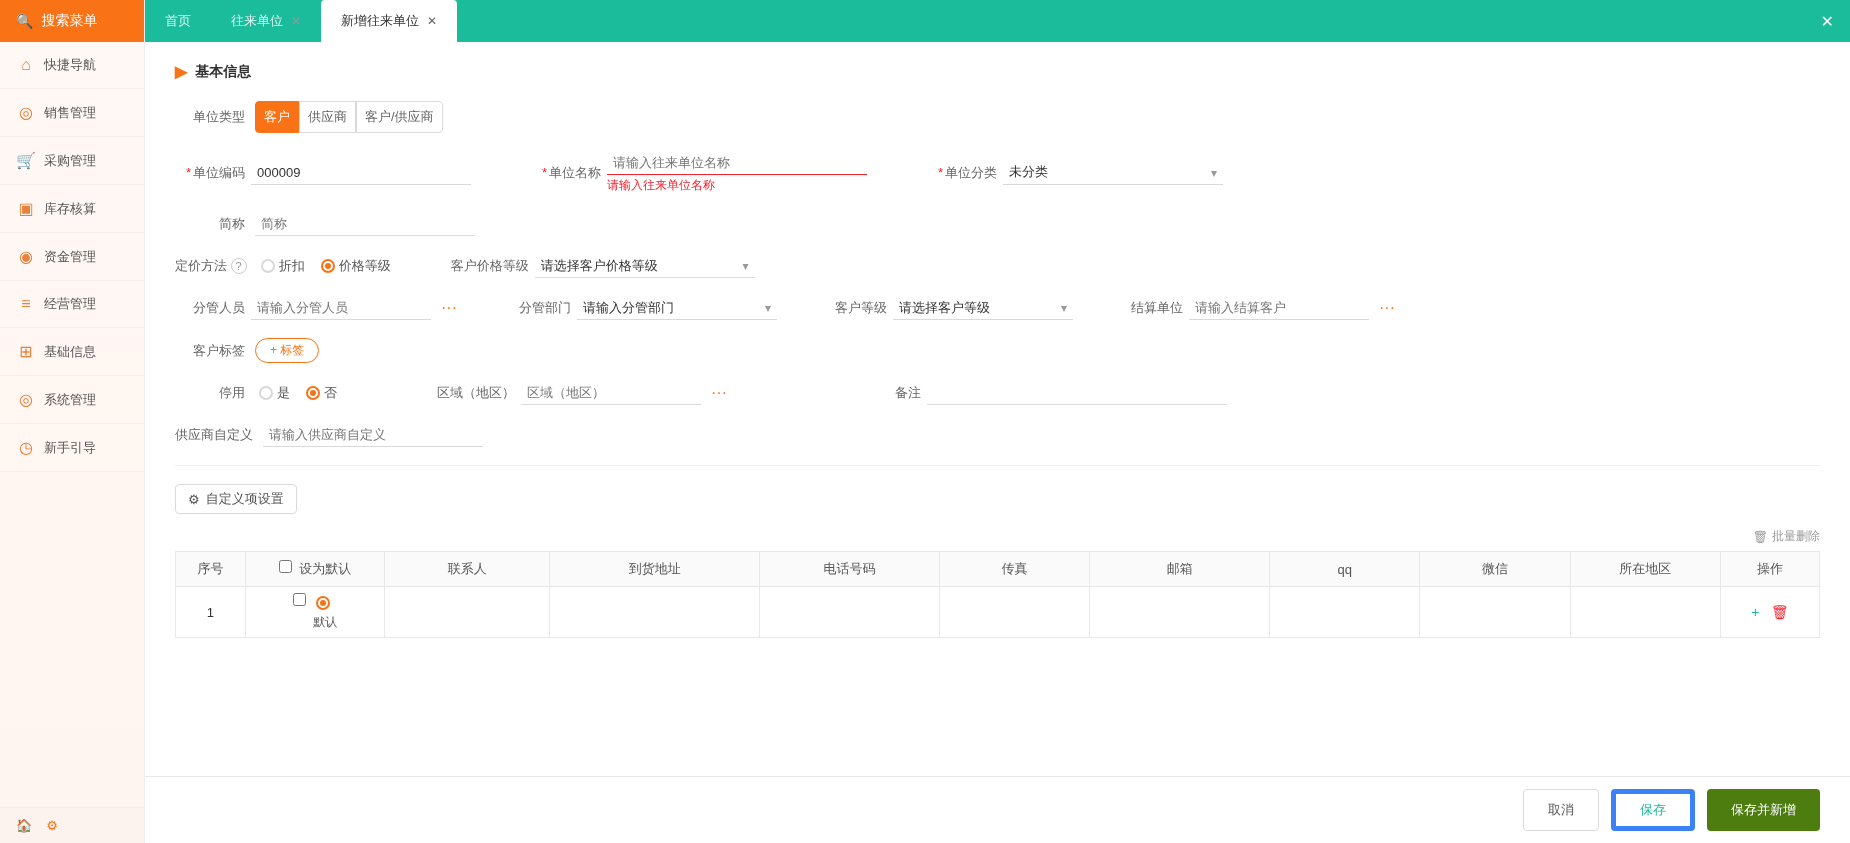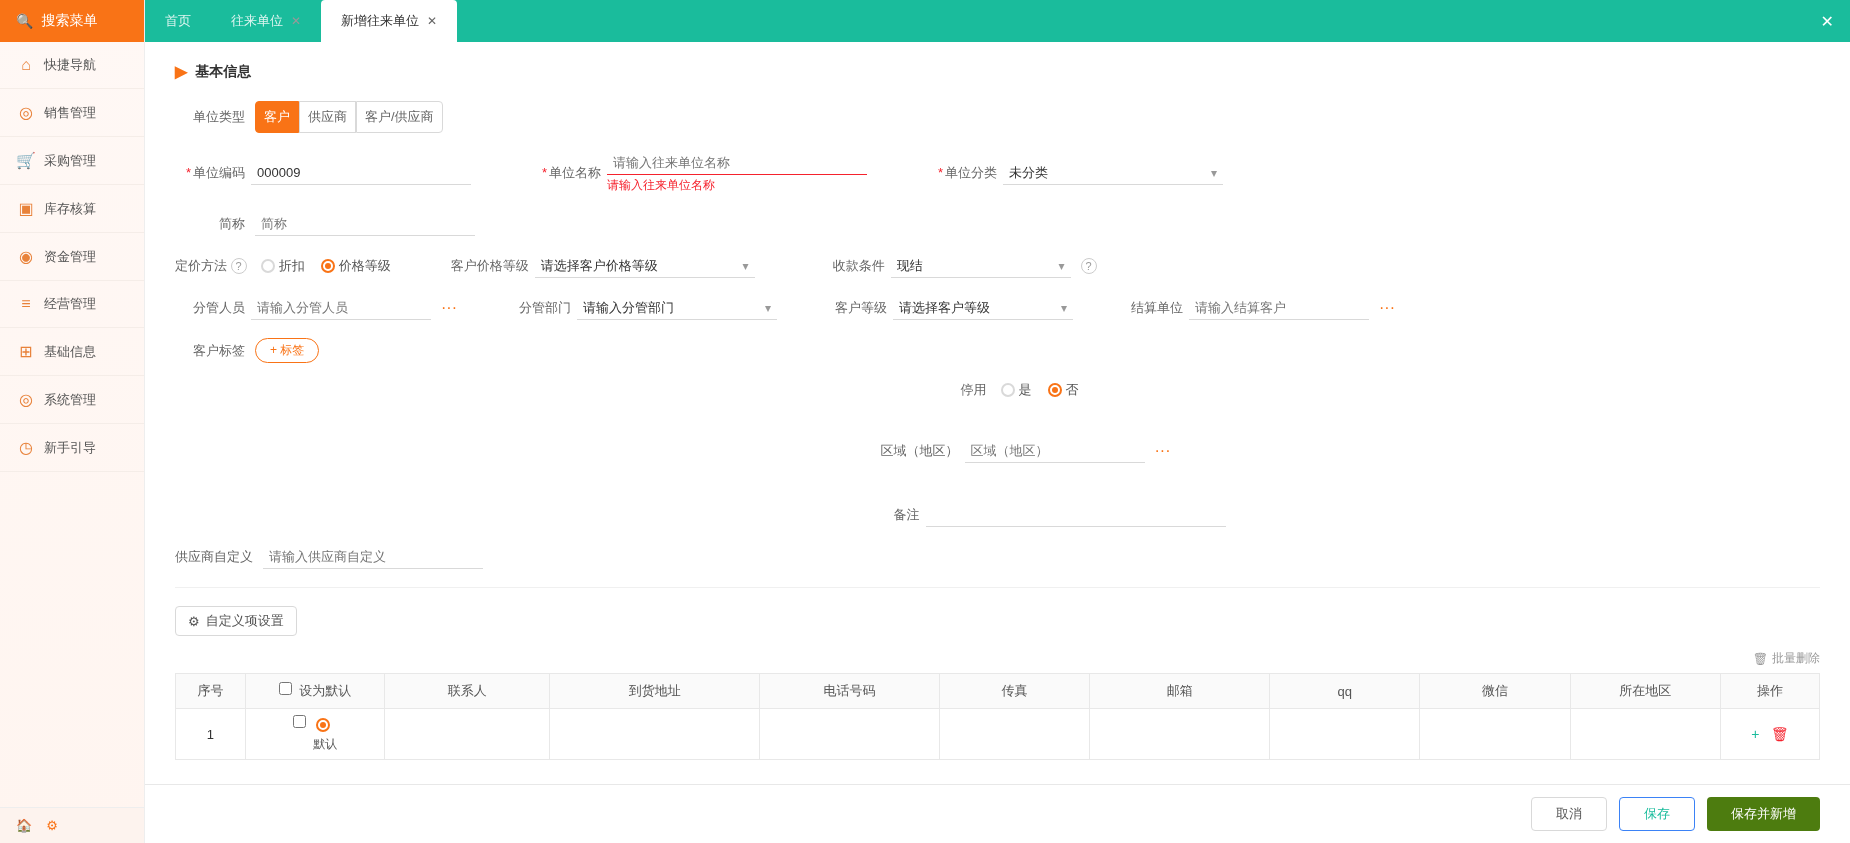--- a/index.html
+++ b/index.html
@@ -282,21 +282,21 @@
       padding: 7px 24px;
       border: 1px solid #d9d9d9;
       background: white;
       border-radius: 4px;
       cursor: pointer;
       font-size: 13px;
       color: #555;
     }
     .btn-save {
       padding: 7px 24px;
-      border: 1px solid #3b82f6;
+      border: 5px solid #3b82f6;
       background: white;
       color: #1abc9c;
       border-radius: 4px;
       cursor: pointer;
       font-size: 13px;
     }
     .btn-save-add {
       padding: 7px 24px;
       background: #4d7c0f;
       color: white;
@@ -418,21 +418,21 @@
         <div style="display:flex;flex-direction:column;">
           <input class="form-input error-border" type="text" style="width: 260px;" placeholder="请输入往来单位名称">
           <span class="error-msg">请输入往来单位名称</span>
         </div>
       </div>
       <div class="form-field" style="margin-left:20px;">
         <span class="form-label">
           <span class="required-star">*</span><span>单位分类</span>
         </span>
         <div class="select-wrapper">
-          <select class="form-select" style="width:220px;">
+          <select class="form-select" style="width:220px;font-family:Liberation Mono, monospace;">
             <option>未分类</option>
           </select>
         </div>
       </div>
     </div>
 
     <div class="form-row">
       <span class="form-label">简称</span>
       <input class="form-input" type="text" style="width: 220px;" placeholder="简称">
     </div>
@@ -455,29 +455,20 @@
         </div>
       </div>
       <div class="form-field" style="margin-left:20px;">
         <span class="form-label">客户价格等级</span>
         <div class="select-wrapper">
           <select class="form-select" style="width:220px;">
             <option value="" label="请选择客户价格等级">请选择客户价格等级</option>
           </select>
         </div>
       </div>
-      <div class="form-field" style="margin-left:20px;">
-        <span class="form-label">收款条件</span>
-        <div class="select-wrapper">
-          <select class="form-select" style="width:180px;">
-            <option>现结</option>
-          </select>
-        </div>
-        <span class="help-icon" style="margin-left:4px;">?</span>
-      </div>
     </div>
 
     <div class="form-row" style="gap:20px; flex-wrap:nowrap; align-items:center;">
       <div class="form-field">
         <span class="form-label">分管人员</span>
         <input class="form-input" type="text" style="width: 180px;" placeholder="请输入分管人员">
         <span class="dots-btn">···</span>
       </div>
       <div class="form-field" style="margin-left:20px;">
         <span class="form-label">分管部门</span>
@@ -502,21 +493,21 @@
       </div>
     </div>
 
     <div class="form-row">
       <span class="form-label">客户标签</span>
       <button class="tag-btn">
         <span>+ 标签</span>
       </button>
     </div>
 
-    <div class="form-row" style="gap:40px; flex-wrap:nowrap; align-items:center;flex-direction:column;">
+    <div class="form-row" style="gap:40px; flex-wrap:nowrap; align-items:center;">
       <div class="form-field">
         <span class="form-label">停用</span>
         <div class="radio-group" style="margin-left:8px;">
           <div class="radio-item">
             <div class="radio-circle"></div>
             <span>是</span>
           </div>
           <div class="radio-item">
             <div class="radio-circle checked"></div>
             <span>否</span>

